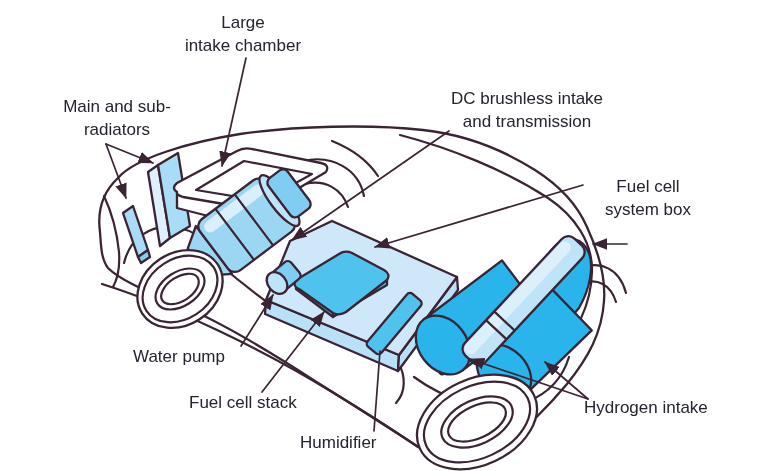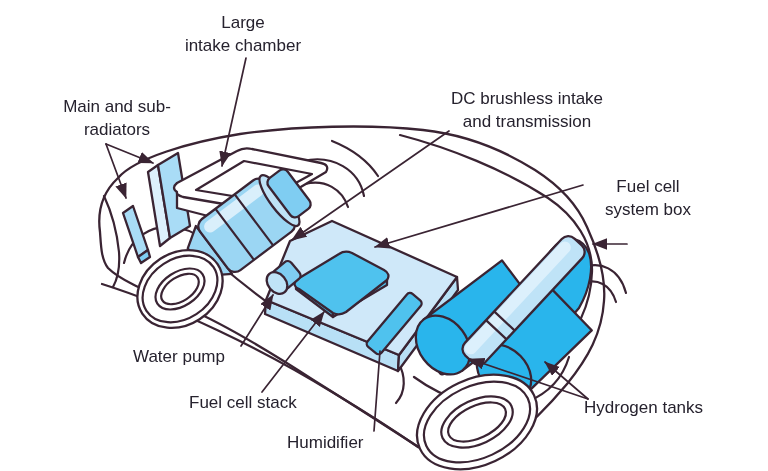--- a/index.html
+++ b/index.html
@@ -13,21 +13,21 @@
   .sh{stroke:#3a2433;stroke-width:2.3;stroke-linejoin:round;}
   .nos{stroke:none;}
   .ld{fill:none;stroke:#3a2433;stroke-width:1.7;stroke-linecap:round;}
   #lb-intake{left:157px;top:11px;width:172px;}
   #lb-radiators{left:0;top:95px;width:138px;padding-left:48px;}
   #lb-motor{left:434px;top:87px;width:186px;}
   #lb-sysbox{left:589px;top:147px;width:118px;margin-top:28px;}
   #lb-ucap{left:631px;top:236px;}
   #lb-pump{left:133px;top:345px;}
   #lb-stack{left:189px;top:391px;}
-  #lb-hum{left:287px;top:431px;}
+  #lb-hum{left:300px;top:431px;}
   #lb-tanks{left:584px;top:396px;}
 </style>
 </head>
 <body>
 
 <div id="stage">
 
   <svg id="drawing" viewBox="0 0 768 471" xmlns="http://www.w3.org/2000/svg">
     <defs>
       <marker id="arw" markerWidth="10" markerHeight="8" refX="8.5" refY="3.5" orient="auto">
@@ -170,14 +170,14 @@
 intake chamber</div>
   <div id="lb-radiators" class="label c">Main and sub-
 radiators</div>
   <div id="lb-motor" class="label c">DC brushless intake
 and transmission</div>
   <div id="lb-sysbox" class="label c">Fuel cell
 system box</div>
   <div id="lb-pump" class="label">Water pump</div>
   <div id="lb-stack" class="label">Fuel cell stack</div>
   <div id="lb-hum" class="label">Humidifier</div>
-  <div id="lb-tanks" class="label">Hydrogen tanks</div>
+  <div id="lb-tanks" class="label">Hydrogen intake</div>
 </div>
 
 </body></html>

